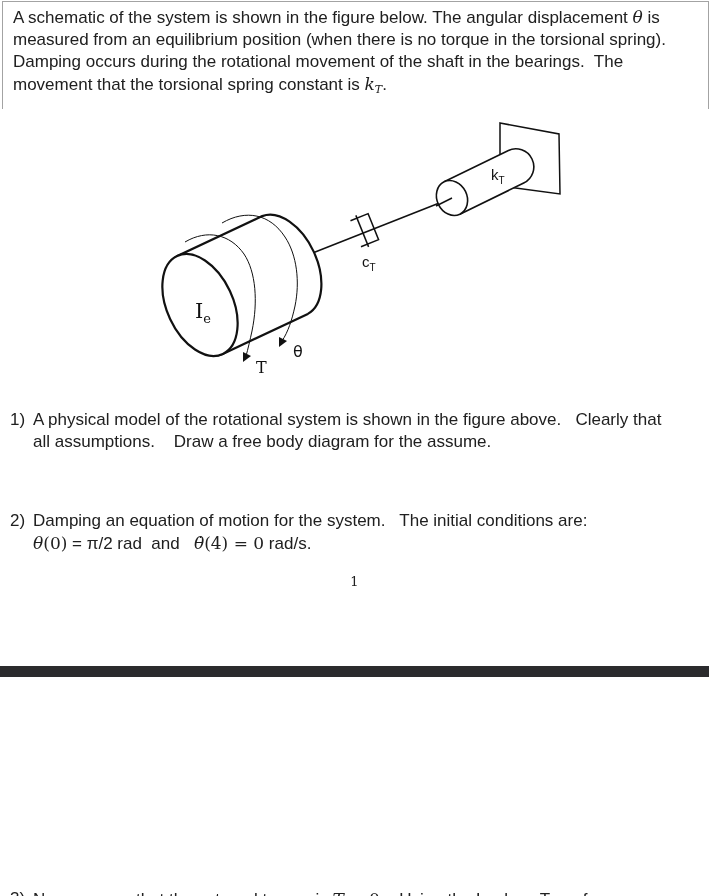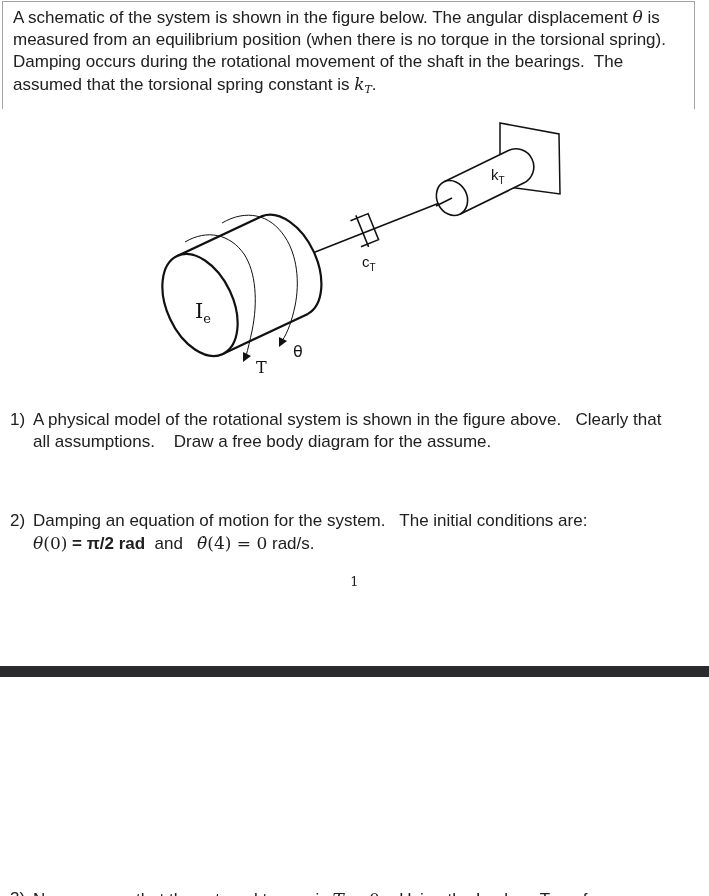--- a/index.html
+++ b/index.html
@@ -1,42 +1,42 @@
 <!DOCTYPE html>
 <html><head>
 <meta charset="utf-8">
 <style>
   html,body{margin:0;padding:0;background:#ffffff;}
   .page{position:relative;width:709px;height:896px;background:#ffffff;overflow:hidden;
         font-family:"Liberation Sans",sans-serif;color:#202020;}
   .line{white-space:pre-wrap;font-size:17px;line-height:22px;}
   .m{font-family:"DejaVu Serif",serif;font-style:italic;}
   .mu{font-family:"DejaVu Serif",serif;font-style:normal;}
-  .bm{font-weight:bold;}
+  .bm{font-weight:normal;}
   .sub{font-size:11px;vertical-align:-3px;}
-  .intro{position:absolute;left:2px;top:1px;width:671px;padding:4px 10px 8px 10px;
+  .intro{position:absolute;left:2px;top:1px;width:671px;padding:4px 24px 8px 10px;
          border:1px solid #a3a3a3;border-bottom:none;}
   .q{position:absolute;padding-left:23px;left:10px;right:10px;}
   .qwrap{position:relative;}
   .qnum{position:absolute;left:0;top:0;}
   .pagenum{position:absolute;top:574px;left:0;width:709px;text-align:center;
            font-family:"DejaVu Serif",serif;font-size:13px;line-height:16px;}
   .bar{position:absolute;left:0;top:666px;width:709px;height:11px;background:#2b2b2d;}
   .fig{position:absolute;left:150px;top:110px;width:430px;height:290px;}
 </style>
 </head>
 <body>
 
 <div class="page">
 
   <div class="intro">
     <div class="line"><span>A schematic of the system is shown in the figure below. The angular displacement </span><span class="m">θ</span><span> is</span></div>
     <div class="line"><span>measured from an equilibrium position (when there is no torque in the torsional spring).</span></div>
     <div class="line"><span>Damping occurs during the rotational movement of the shaft in the bearings.  The</span></div>
-    <div class="line"><span>assumed that the torsional spring constant is </span><span class="m">k</span><span class="m sub">T</span><span>.</span></div>
+    <div class="line"><span>movement that the torsional spring constant is </span><span class="m">k</span><span class="m sub">T</span><span>.</span></div>
   </div>
 
   <svg class="fig" viewBox="150 110 430 290" width="430" height="290">
 
     <polygon points="500,123 559,134 560,194 500,186" fill="#ffffff" stroke="#111111" stroke-width="1.5"></polygon>
 
     <line x1="300" y1="258" x2="452" y2="198" stroke="#111111" stroke-width="1.6"></line>
 
     <g transform="translate(365,230) rotate(-22)">
       <path d="M -10 -14 L 9 -14 L 9 14 L -10 14" fill="none" stroke="#111111" stroke-width="1.5"></path>

